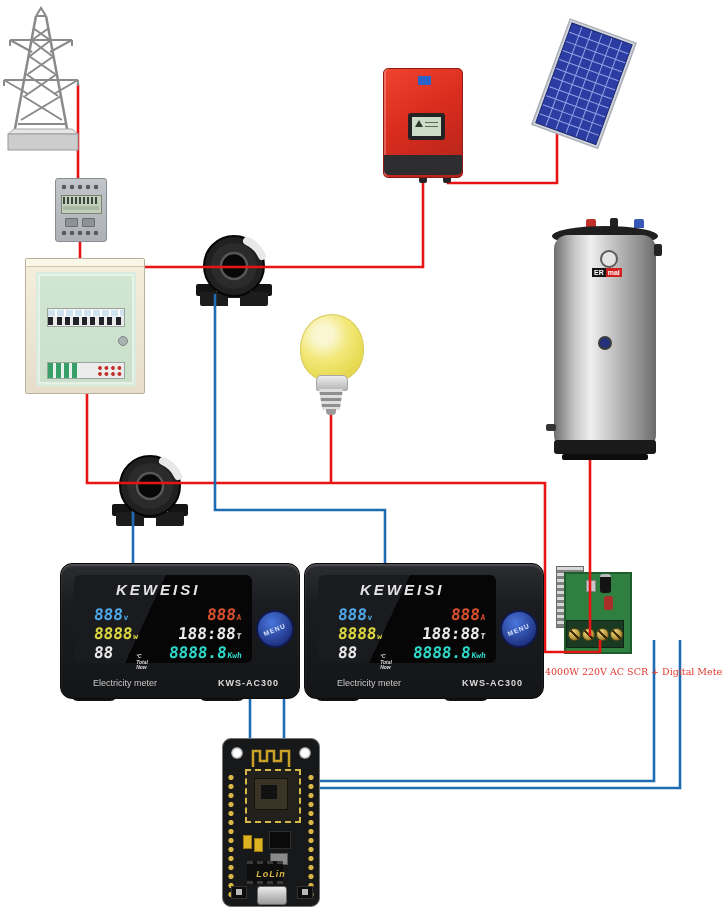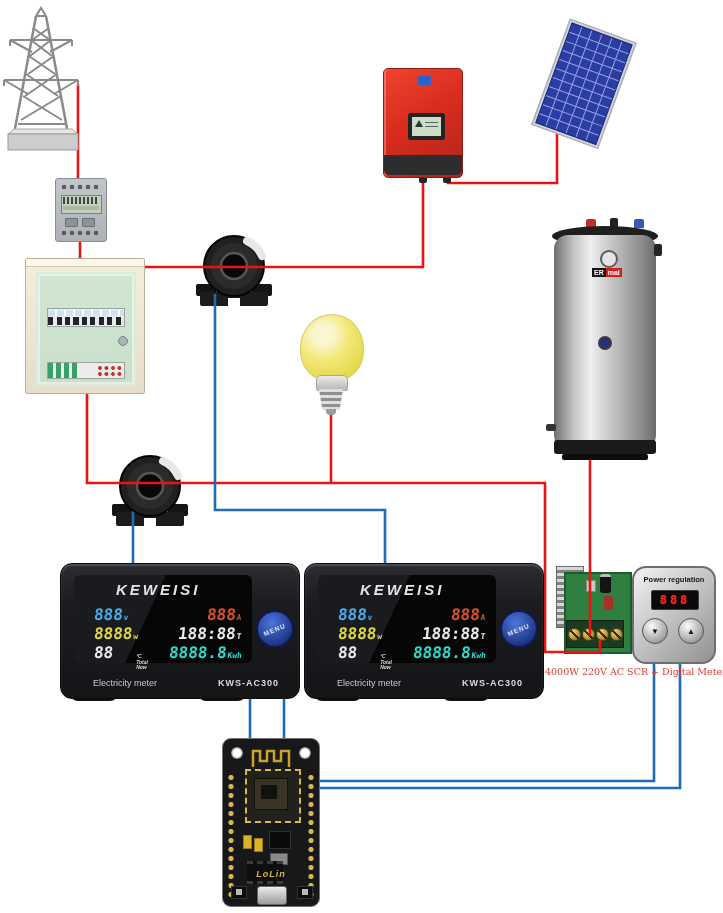--- a/index.html
+++ b/index.html
@@ -388,32 +388,20 @@
     <div class="scr-c2"></div>
     <div class="scr-red"></div>
     <div class="scr-term">
       <div class="scr-screw"></div>
       <div class="scr-screw"></div>
       <div class="scr-screw"></div>
       <div class="scr-screw"></div>
     </div>
   </div>
 
-  <div class="abs comp reg" style="left:632px;top:566px">
-    <div class="reg-title">Power regulation</div>
-    <div class="reg-disp">
-      <span>888</span>
-    </div>
-    <div class="reg-btn" style="left:8px">
-      <span>▼</span>
-    </div>
-    <div class="reg-btn" style="left:44px">
-      <span>▲</span>
-    </div>
-  </div>
 
   <div class="caption comp">4000W 220V AC SCR + Digital Meters</div>
 
   <div class="abs comp mcu" style="left:222px;top:738px">
     <div class="mcu-hole" style="left:8px;top:8px"></div>
     <div class="mcu-hole" style="left:76px;top:8px"></div>
     <div class="mcu-hole" style="left:8px;top:147px"></div>
     <div class="mcu-hole" style="left:76px;top:147px"></div>
     <svg class="abs" style="left:24px;top:2px" width="48" height="28">
       <path d="M6,26 V10 h7 v10 h7 v-10 h7 v10 h7 v-10 h8 v16" stroke="#c9a227" stroke-width="2.5" fill="none"></path>

